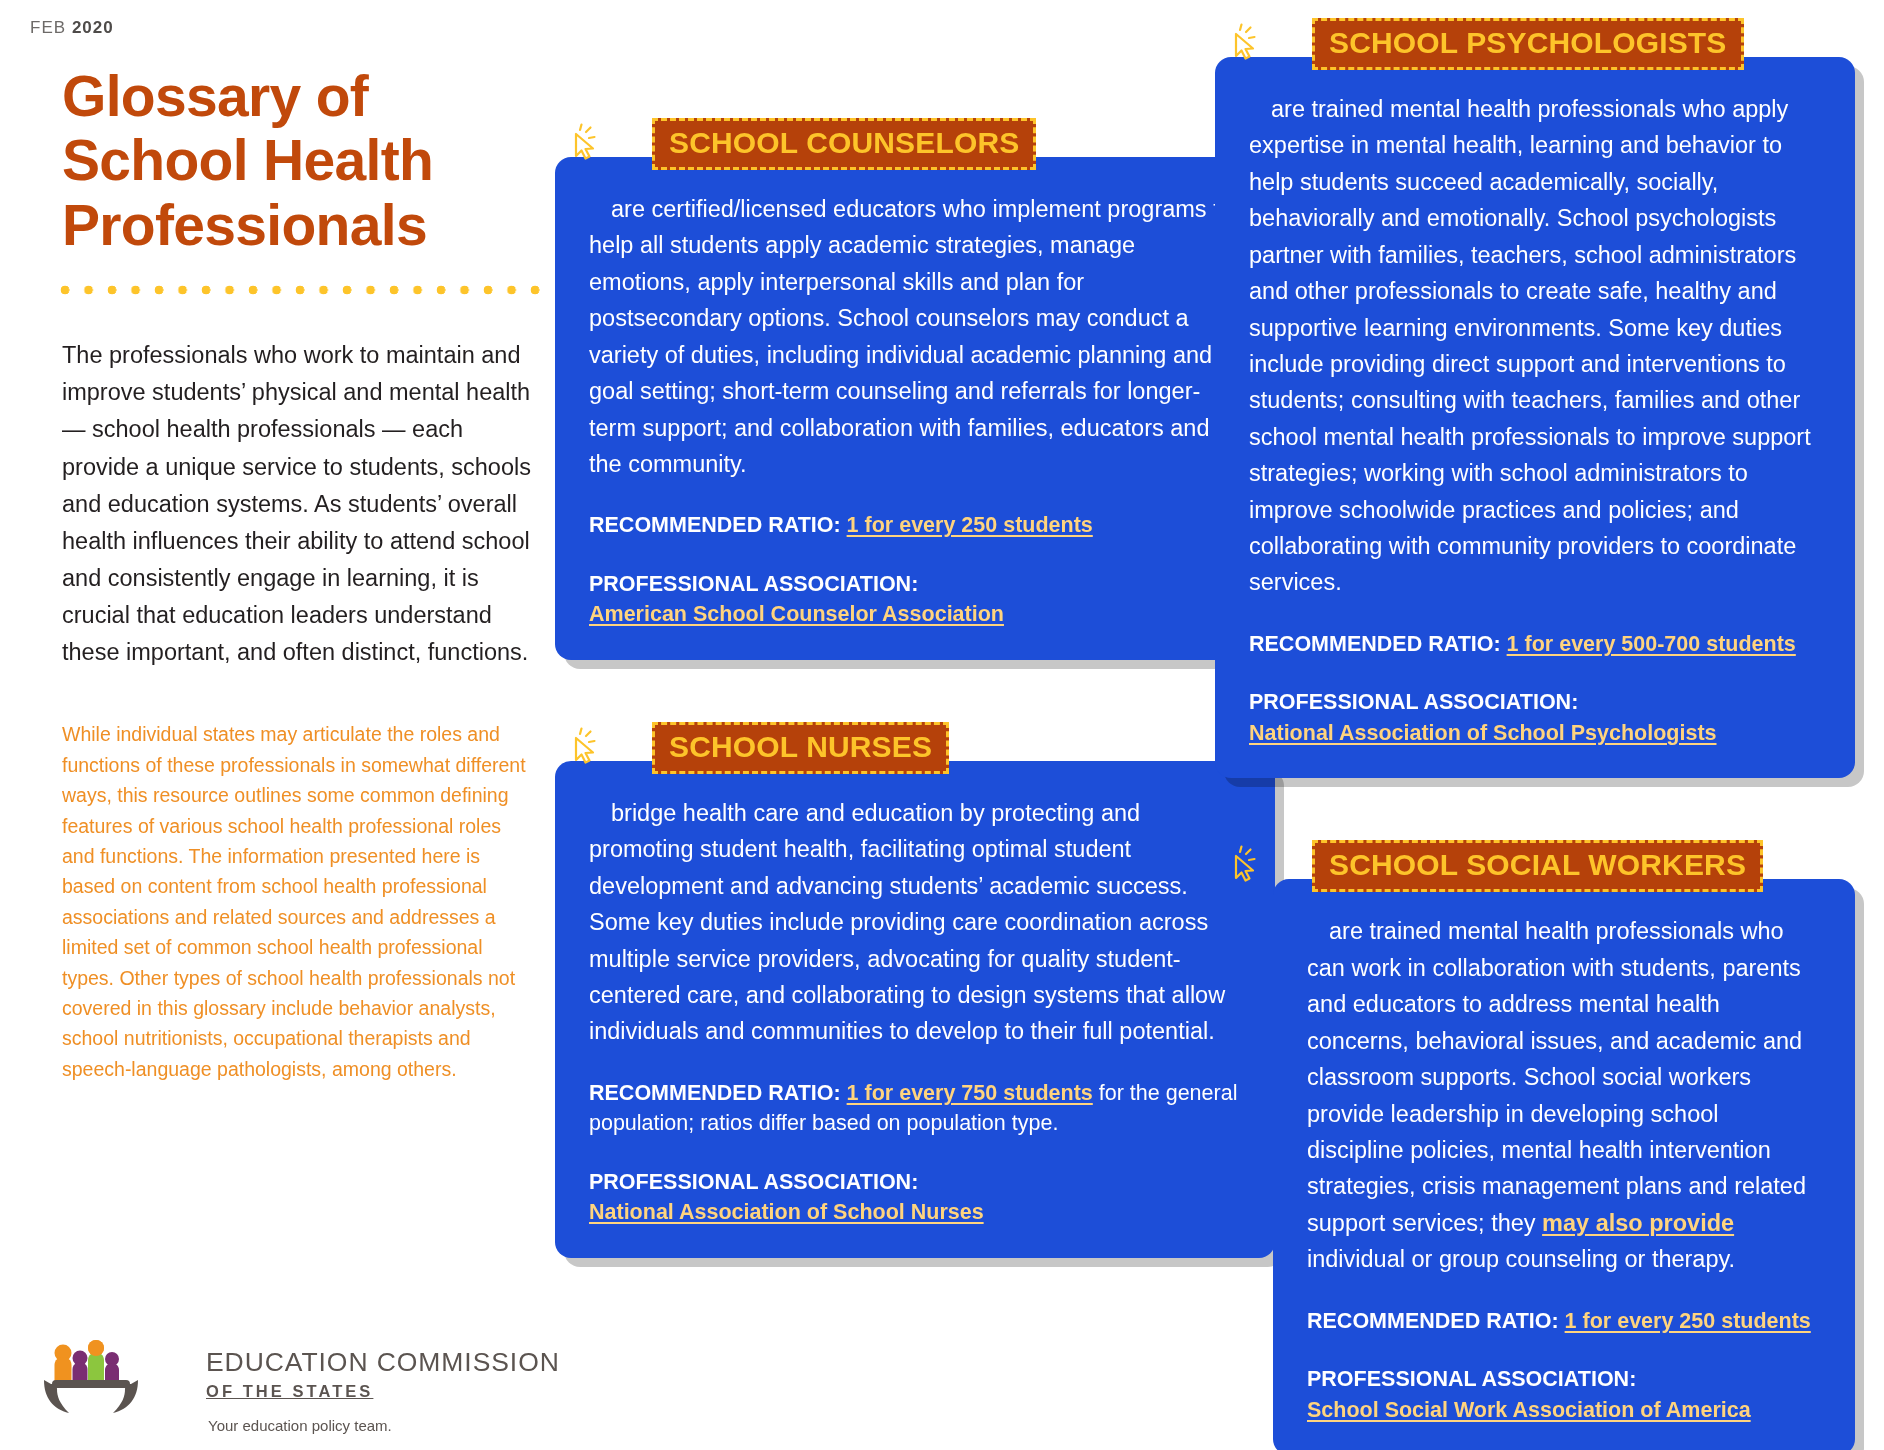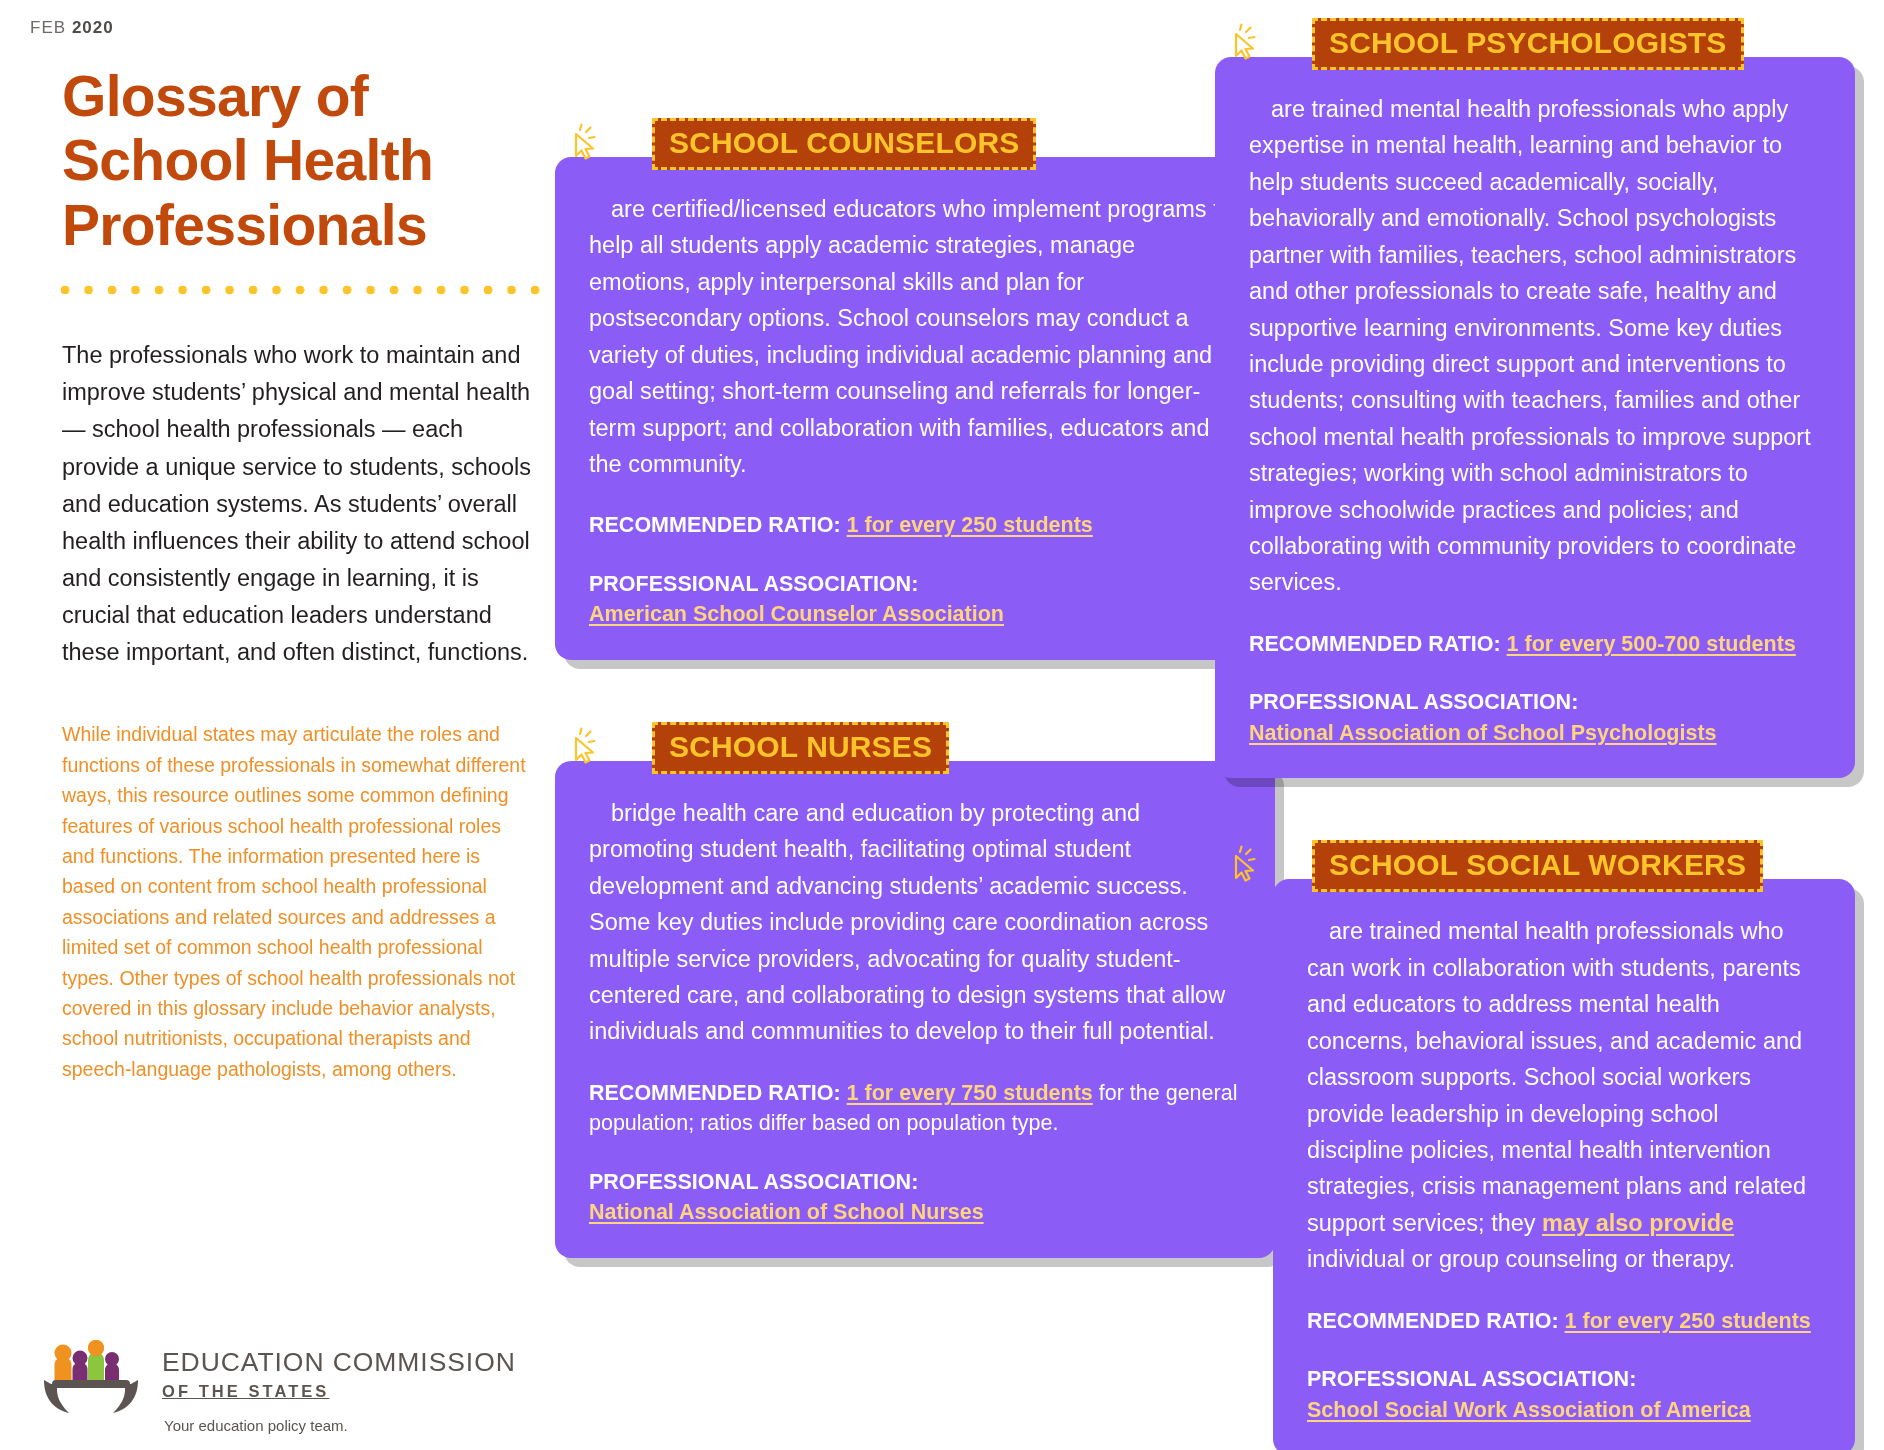--- a/index.html
+++ b/index.html
@@ -79,20 +79,21 @@
     font-weight: 400;
     color: #ef8f25;
   }
 
   
   .logo-block {
     position: absolute;
     left: 38px; top: 1332px;
     display: flex;
     align-items: flex-start;
+    gap: 44px;
   }
   .logo-mark { width: 106px; height: 92px; flex: none; }
   .logo-text { margin-left: 18px; padding-top: 15px; }
   .logo-line1 {
     font-size: 26.5px;
     letter-spacing: 0.035em;
     color: #5b5450;
     font-weight: 400;
     white-space: nowrap;
   }
@@ -134,21 +135,21 @@
     letter-spacing: 0.005em;
     padding: 7px 14px 9px 14px;
     line-height: 1;
     white-space: nowrap;
     margin-left: 41px;
   }
 
   .card-body {
     position: relative;
     margin-top: -13px;
-    background: #8b5cf6;
+    background: #1d4ed8;
     border-radius: 16px;
     padding: 34px 34px 30px 34px;
     color: #ffffff;
     box-shadow: 9px 9px 0 rgba(0,0,0,0.22);
     z-index: 1;
   }
   .card-body.offset-left { margin-left: 58px; }
 
   .card-text {
     font-size: 23.5px;

